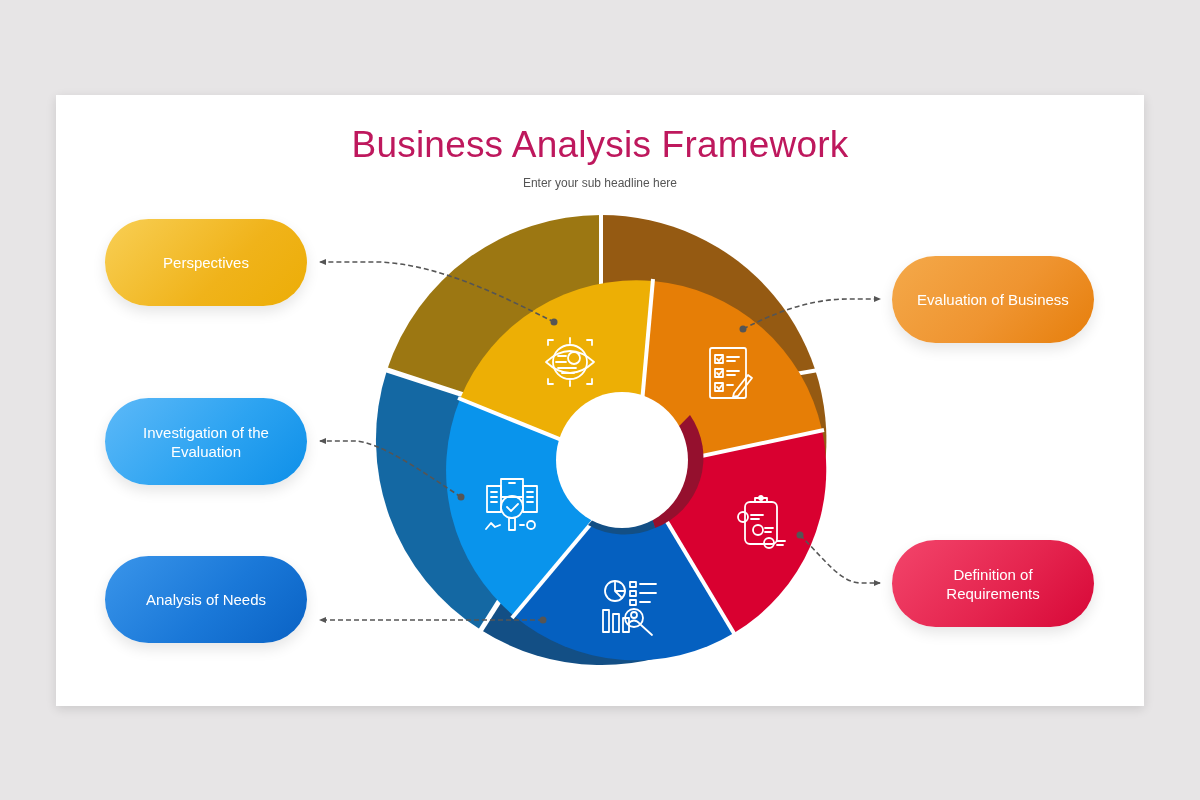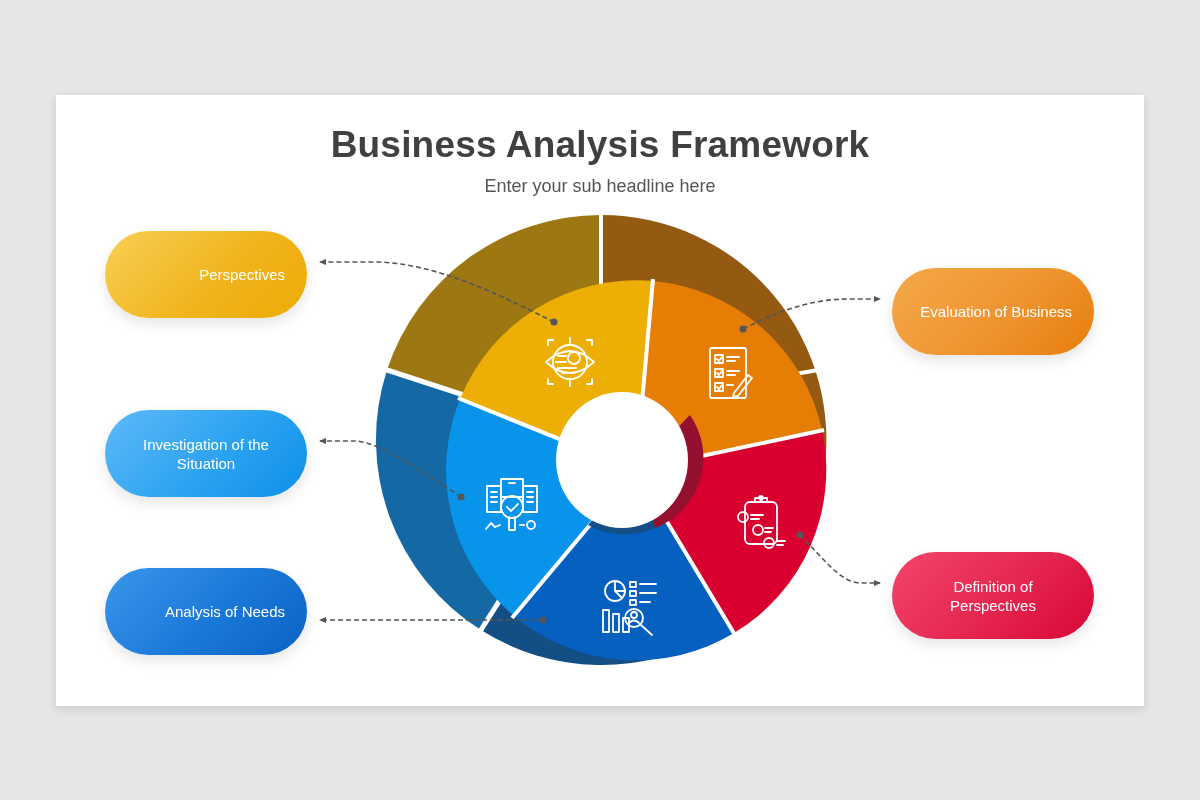--- a/index.html
+++ b/index.html
@@ -1,20 +1,20 @@
 <!DOCTYPE html>
 <html><head>
 <meta charset="utf-8">
 <style>
   html,body{margin:0;padding:0;}
   body{width:1200px;height:800px;background:#e7e5e6;position:relative;overflow:hidden;font-family:"Liberation Sans","DejaVu Sans",sans-serif;}
   .slide{position:absolute;left:56px;top:95px;width:1088px;height:611px;background:#ffffff;box-shadow:0 3px 10px rgba(0,0,0,0.12);}
-  .title{position:absolute;left:0;top:124px;width:1200px;text-align:center;font-size:37px;color:#404040;letter-spacing:0.2px;font-weight:bold;}
-  .subtitle{position:absolute;left:0;top:176px;width:1200px;text-align:center;font-size:18px;color:#555;}
-  .pill{position:absolute;width:202px;height:87px;border-radius:44px;display:flex;align-items:center;justify-content:flex-end;text-align:center;color:#fff;font-size:15px;line-height:19px;box-shadow:0 6px 14px rgba(0,0,0,0.10);box-sizing:border-box;padding:16px 22px;margin-top:12px;}
+  .title{position:absolute;left:0;top:124px;width:1200px;text-align:center;font-size:37px;color:#be185d;letter-spacing:0.2px;}
+  .subtitle{position:absolute;left:0;top:176px;width:1200px;text-align:center;font-size:12px;color:#555;}
+  .pill{position:absolute;width:202px;height:87px;border-radius:44px;display:flex;align-items:center;justify-content:center;text-align:center;color:#fff;font-size:15px;line-height:19px;box-shadow:0 6px 14px rgba(0,0,0,0.10);box-sizing:border-box;padding:16px 22px;}
   .p-yellow{left:105px;top:219px;background:linear-gradient(135deg,#f8cf55 0%,#f0b31a 60%,#ecad06 100%);}
   .p-lblue{left:105px;top:398px;background:linear-gradient(135deg,#5db9f8 0%,#2ca3f1 55%,#0e8fe8 100%);}
   .p-dblue{left:105px;top:556px;background:linear-gradient(135deg,#3a95ea 0%,#1a78d8 55%,#0a62c4 100%);}
   .p-orange{left:892px;top:256px;background:linear-gradient(135deg,#f4a94a 0%,#ef9430 55%,#e67e0b 100%);}
   .p-red{left:892px;top:540px;background:linear-gradient(135deg,#f3456b 0%,#e5254f 55%,#d70737 100%);}
   svg.diagram{position:absolute;left:0;top:0;}
 </style>
 </head>
 <body>
 
@@ -148,23 +148,23 @@
       <path d="M0,18 q6,-7 12,0"></path>
       <path d="M13,19 l11,10"></path>
     </g>
   </g>
 </svg>
 
 <div class="pill p-yellow">
     <span>Perspectives</span>
   </div>
 <div class="pill p-lblue">
-    <span>Investigation of the Situation</span>
+    <span>Investigation of the Evaluation</span>
   </div>
 <div class="pill p-dblue">
     <span>Analysis of Needs</span>
   </div>
 <div class="pill p-orange">
     <span>Evaluation of Business</span>
   </div>
 <div class="pill p-red">
-    <span>Definition of Perspectives</span>
+    <span>Definition of Requirements</span>
   </div>
 
 </body></html>

